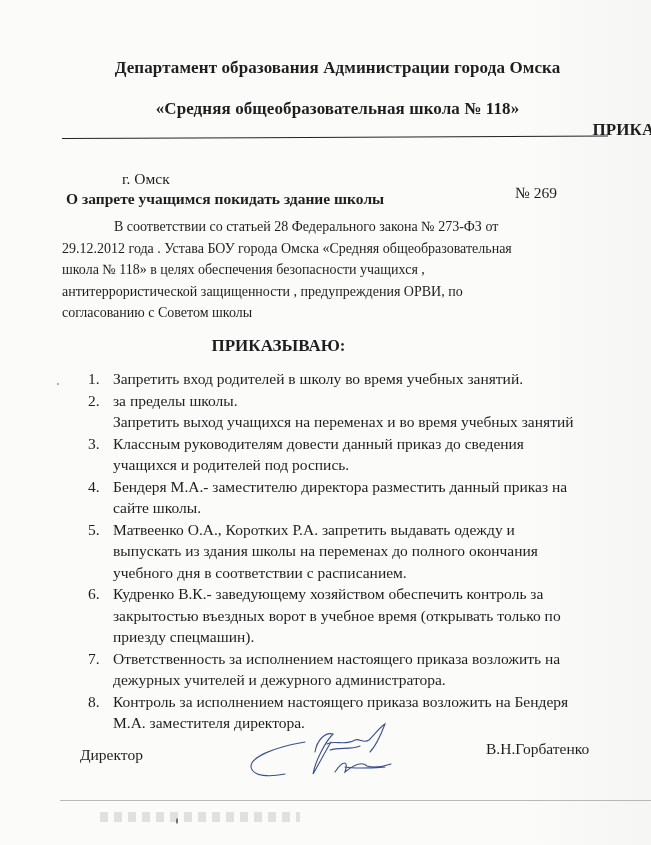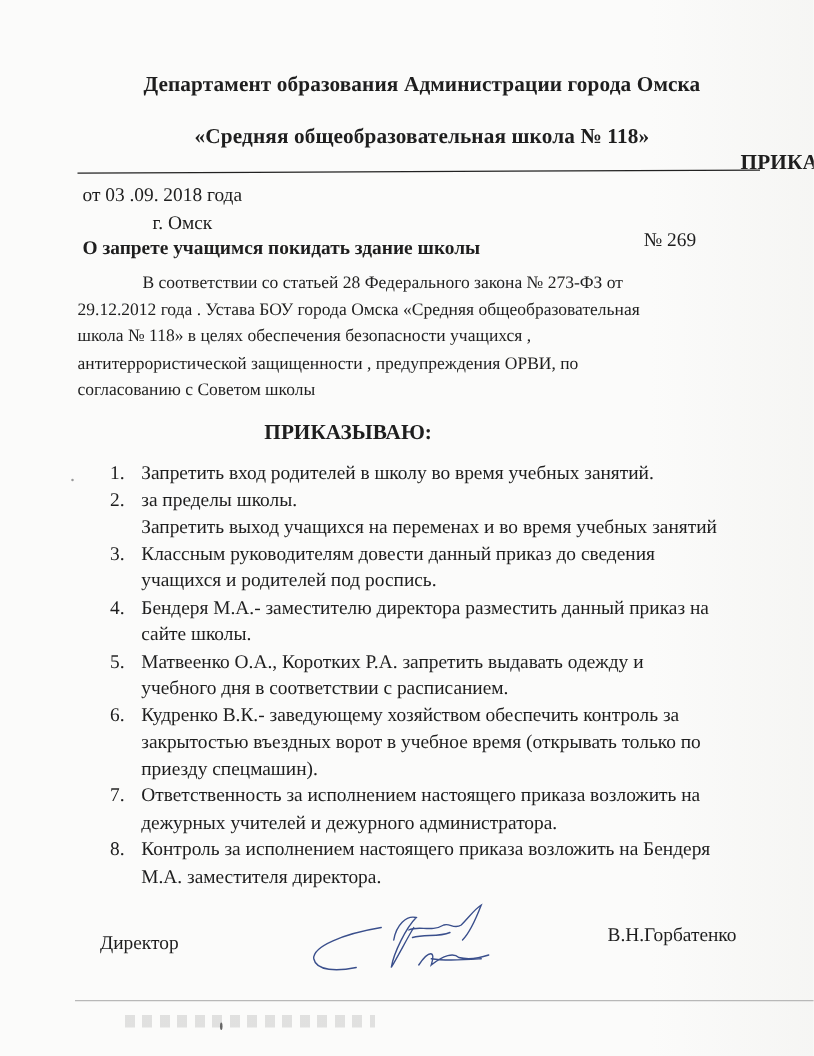--- a/index.html
+++ b/index.html
@@ -49,21 +49,20 @@
 <body>
 
 <div class="page">
   <div class="bleed"></div>
 
   <div class="hdr hdr1">Департамент образования Администрации города Омска</div>
   <div class="hdr hdr3">«Средняя общеобразовательная школа № 118»</div>
   <div class="hdr hdr4">ПРИКАЗ</div>
   <div class="rule-top"></div>
 
-  <div class="abs date">от 03 .09. 2018 года</div>
   <div class="abs num">№ 269</div>
   <div class="abs city">г. Омск</div>
   <div class="abs subject">О запрете учащимся покидать здание школы</div>
 
   <div class="para">
     <span class="indent">В соответствии со статьей 28 Федерального закона  № 273-ФЗ от</span>
     <span>29.12.2012 года . Устава  БОУ города Омска  «Средняя общеобразовательная</span>
     <span>школа № 118» в целях обеспечения безопасности учащихся ,</span>
     <span>антитеррористической защищенности , предупреждения ОРВИ, по</span>
     <span>согласованию с Советом школы</span>
@@ -87,20 +86,21 @@
       <span class="t">учащихся и родителей под роспись.</span>
     </div>
     <div class="item">
       <span class="n">4.</span>
       <span class="t">Бендеря М.А.- заместителю директора  разместить данный приказ на</span>
       <span class="t">сайте школы.</span>
     </div>
     <div class="item">
       <span class="n">5.</span>
       <span class="t">Матвеенко О.А., Коротких Р.А.  запретить выдавать одежду и</span>
+      <span class="t">выпускать  из здания школы на переменах до полного окончания</span>
       <span class="t">учебного дня в соответствии с расписанием.</span>
     </div>
     <div class="item">
       <span class="n">6.</span>
       <span class="t">Кудренко В.К.- заведующему хозяйством обеспечить контроль за</span>
       <span class="t">закрытостью въездных ворот в учебное время (открывать только по</span>
       <span class="t">приезду спецмашин).</span>
     </div>
     <div class="item">
       <span class="n">7.</span>

